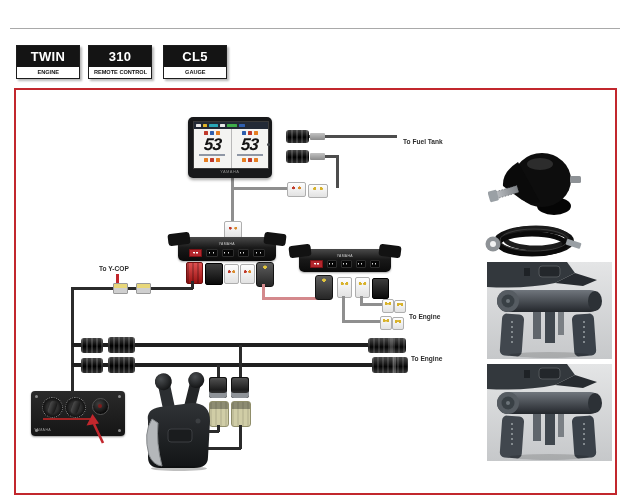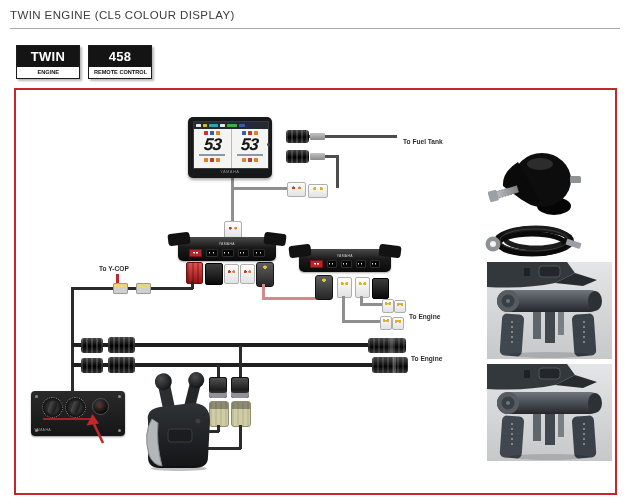--- a/index.html
+++ b/index.html
@@ -123,33 +123,38 @@
 
   
   .photo{position:absolute;}
   svg{display:block;}
 </style>
 </head>
 <body>
 
 <div id="canvas">
 
-  <div id="page-title">TWIN ENGINE (CL5 COLOUR DISPLAY)</div>
   <div id="title-rule"></div>
 
   <div class="badge" style="left:16px;text-align:center;">
     <div class="badge-top">TWIN</div>
     <div class="badge-bottom">
         <span>ENGINE</span>
       </div>
   </div>
   <div class="badge" style="left:88px;">
-    <div class="badge-top">458</div>
+    <div class="badge-top">310</div>
     <div class="badge-bottom">
         <span>REMOTE CONTROL</span>
+      </div>
+  </div>
+  <div class="badge" style="left:163px;">
+    <div class="badge-top">CL5</div>
+    <div class="badge-bottom">
+        <span>GAUGE</span>
       </div>
   </div>
 
   <div id="diagram"></div>
 
   <div class="cable c-grey" style="left:231px;top:176px;width:2.5px;height:56px;"></div>
   <div class="cable c-grey" style="left:231px;top:187px;width:58px;height:2.5px;"></div>
 
   <div class="cable c-dark" style="left:300px;top:135px;width:97px;height:3px;"></div>
   <div class="rconn" style="left:286px;top:130px;width:23px;height:13px;"></div>

